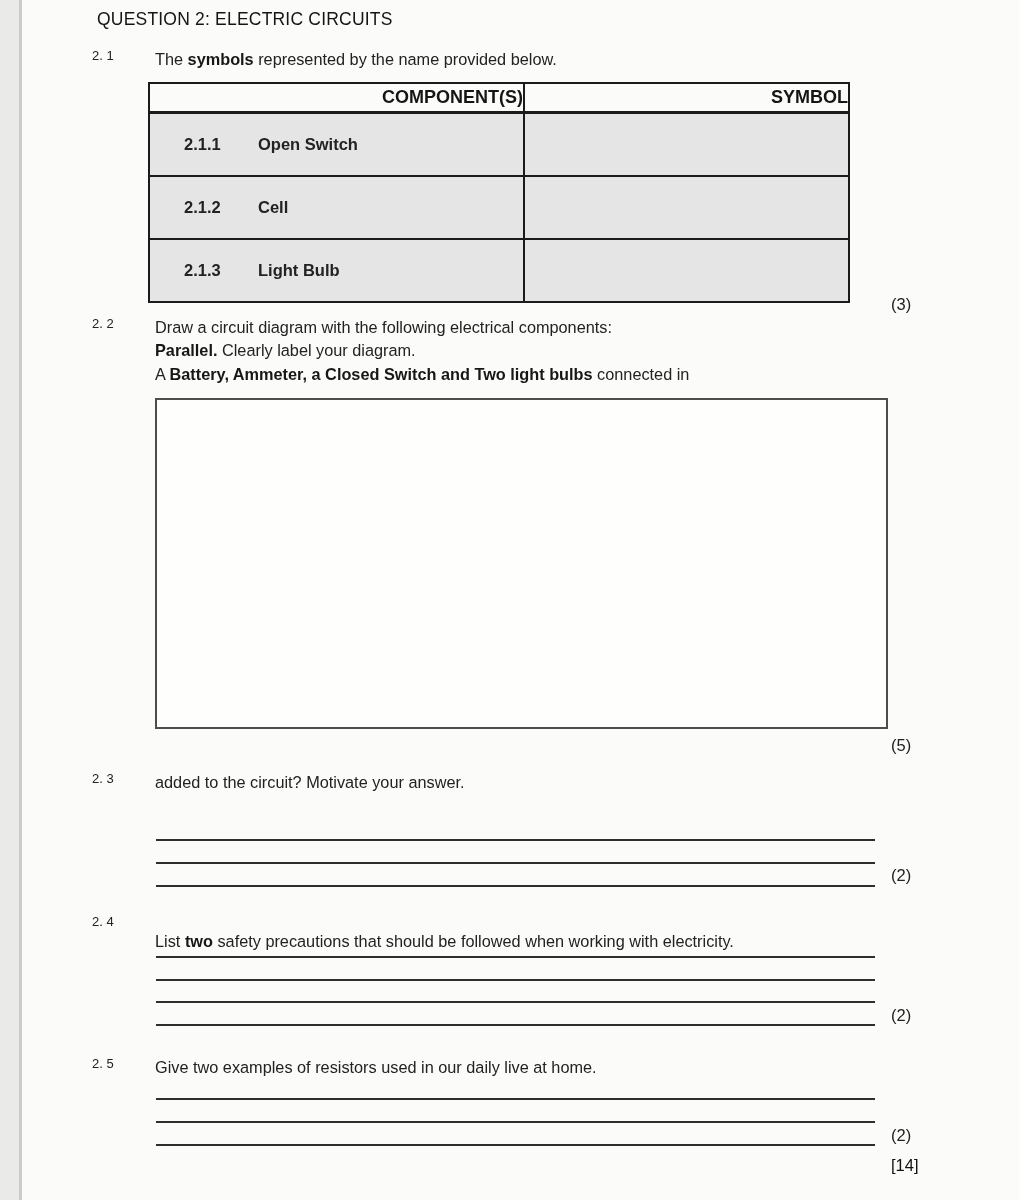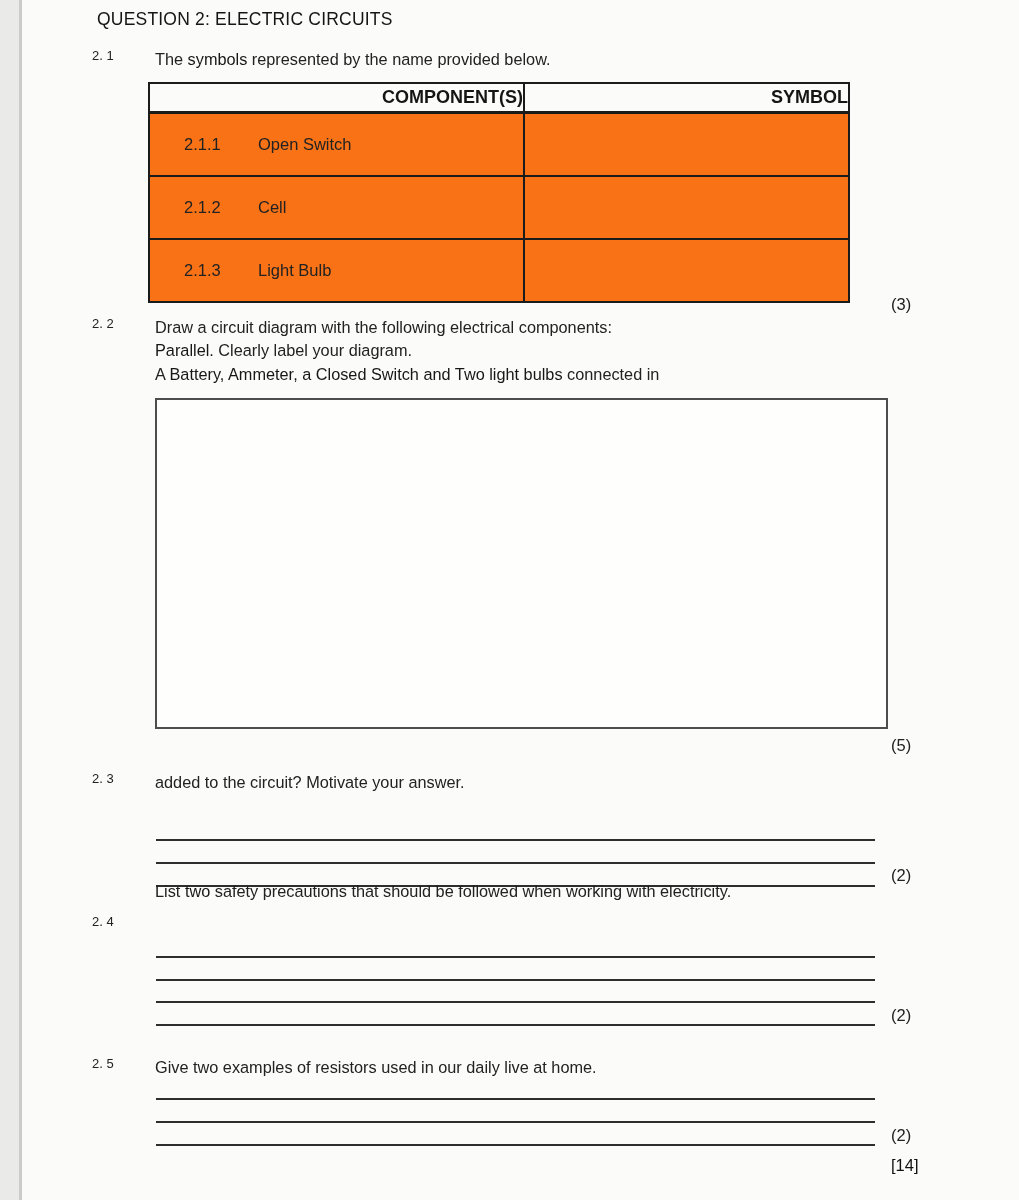--- a/index.html
+++ b/index.html
@@ -28,39 +28,39 @@
   .qnum {
     position: absolute; left: 92px;
     font-size: 13px; color: #222;
     white-space: pre;
   }
   .qtext {
     position: absolute; left: 155px;
     font-size: 16.3px; line-height: 23.3px; color: #222;
     width: 740px;
   }
-  .qtext b { font-weight: normal; color: #171717; }
+  .qtext b { font-weight: bold; color: #171717; }
 
   table.symbols-table {
     position: absolute; left: 148px; top: 82px;
     border-collapse: collapse;
     table-layout: fixed;
   }
   table.symbols-table, table.symbols-table th, table.symbols-table td {
     border: 2px solid #1b1b1b;
   }
   table.symbols-table th {
     height: 27px;
     font-size: 18px; font-weight: bold; color: #151515;
     text-align: right; padding: 0 0 0 15px;
     border-bottom-width: 3px;
   }
   th.col-comp, td.comp-cell { width: 338px; }
   th.col-sym,  td.symbol-cell { width: 308px; }
-  table.symbols-table td { height: 59px; background: #f97316; }
+  table.symbols-table td { height: 59px; background: #e5e5e5; font-weight: bold; }
   td.comp-cell { padding-left: 34px; font-size: 16.5px; color: #222; }
   .row-num { display: inline-block; width: 74px; }
 
   .marks {
     position: absolute; left: 891px;
     font-size: 16.5px; color: #222;
   }
   .total {
     position: absolute; left: 891px; top: 1156px;
     font-size: 16.5px; font-weight: normal; color: #121212;
@@ -134,21 +134,21 @@
     <div>added to the circuit? Motivate your answer.</div>
   </div>
   <div class="answer-lines" style="top:818px">
       <div class="answer-line"></div>
       <div class="answer-line"></div>
       <div class="answer-line"></div>
     </div>
   <div class="marks" style="top:866px">(2)</div>
 
   <div class="qnum" style="top:914px">2. 4</div>
-  <div class="qtext" style="top:880px"><span>List </span><b>two</b><span> safety precautions that should be followed when working with electricity.</span></div>
+  <div class="qtext" style="top:930px"><span>List </span><b>two</b><span> safety precautions that should be followed when working with electricity.</span></div>
   <div class="answer-lines tight" style="top:936px">
       <div class="answer-line"></div>
       <div class="answer-line"></div>
       <div class="answer-line"></div>
       <div class="answer-line"></div>
     </div>
   <div class="marks" style="top:1006px">(2)</div>
 
   <div class="qnum" style="top:1056px">2. 5</div>
   <div class="qtext" style="top:1056px">Give two examples of resistors used in our daily live at home.</div>

